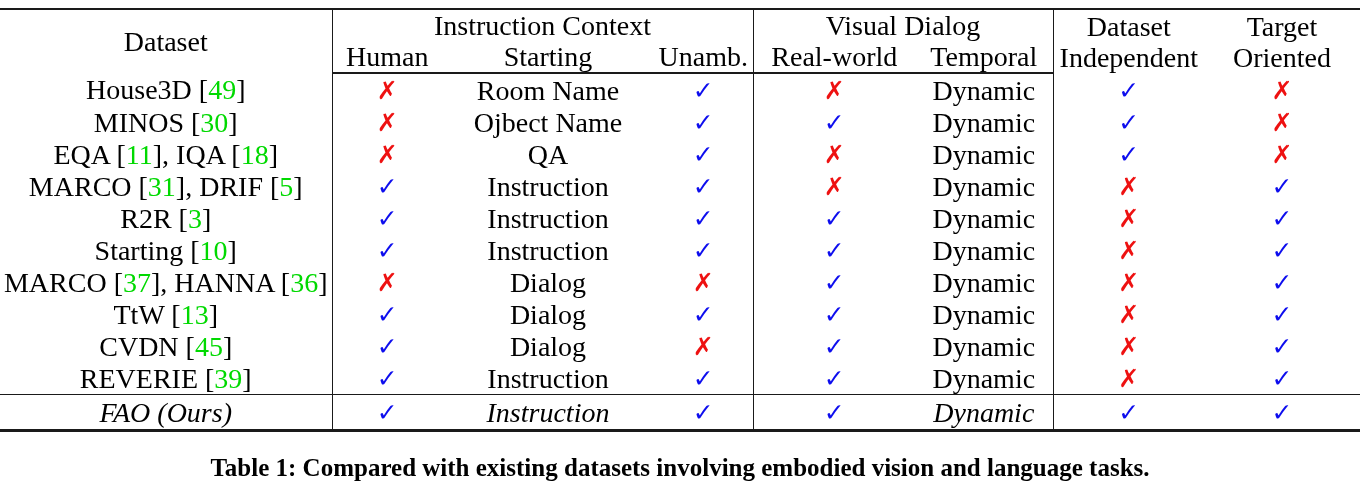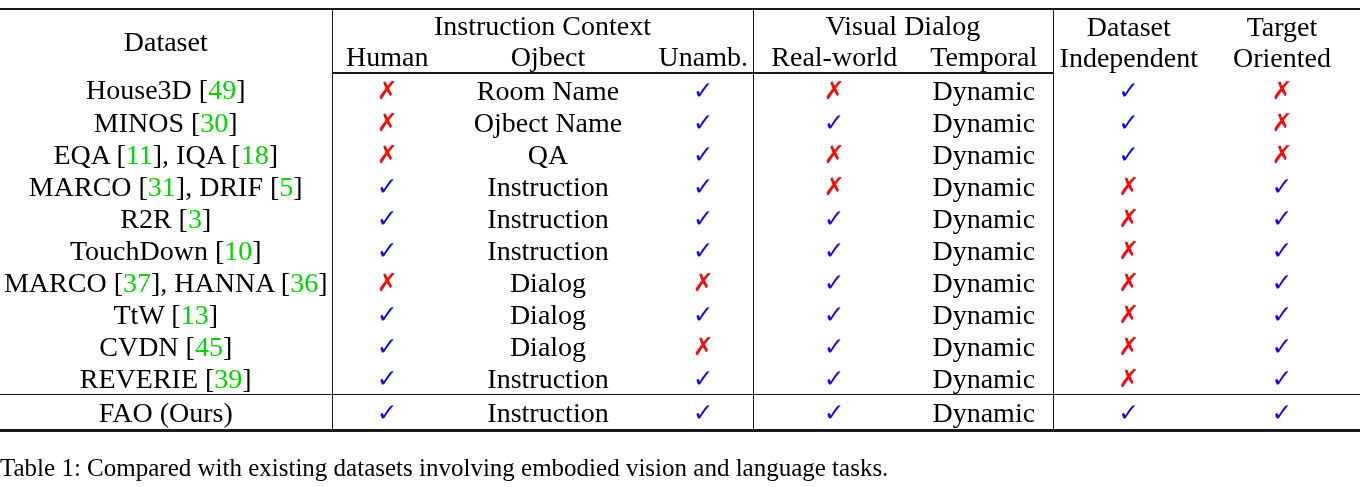--- a/index.html
+++ b/index.html
@@ -24,31 +24,31 @@
   }
   .vr{border-right:1.5px solid var(--rule);}
   thead tr.subhead th, thead th.grp{height:31px;}
   thead tr:last-child th{border-bottom:2.5px solid var(--rule);}
   th.dataset-h{
     text-align:left;padding-left:14px;font-weight:bold;
   }
   td.c-name{text-align:left;padding-left:14px;}
   tbody tr{height:31px;}
   tbody tr.ours{height:36px;}
-  tbody tr.ours td{border-top:1.5px solid var(--rule);}
+  tbody tr.ours td{border-top:1.5px solid var(--rule);font-style:italic;}
   .cite{color:var(--cite);}
   .mark{
     font-family:"DejaVu Sans",sans-serif;
     font-weight:bold;font-size:25px;line-height:31px;display:inline-block;
   }
   .mark.check{color:var(--check);}
   .mark.cross{color:var(--cross);}
   .two-line div{height:31px;line-height:31px;}
   .caption{
-    margin-top:22px;font-size:25px;color:var(--text);
+    margin-top:22px;text-align:center;font-size:25px;color:var(--text);font-weight:bold;
   }
 </style>
 </head>
 <body>
 
 <div class="paper">
   <table class="cmp">
     <colgroup>
       <col style="width:332px">
         <col style="width:110px">
@@ -68,21 +68,21 @@
           <div>Dataset</div>
           <div>Independent</div>
         </th>
         <th rowspan="2" class="two-line">
           <div>Target</div>
           <div>Oriented</div>
         </th>
       </tr>
       <tr class="subhead">
         <th>Human</th>
-        <th>Ojbect</th>
+        <th>Starting</th>
         <th class="vr">Unamb.</th>
         <th>Real-world</th>
         <th class="vr">Temporal</th>
       </tr>
     </thead>
     <tbody>
       <tr>
         <td class="c-name vr"><span>House3D [</span><span class="cite">49</span><span>]</span></td>
         <td><span class="mark cross">✗</span></td>
         <td>Room Name</td>
@@ -126,21 +126,21 @@
         <td class="c-name vr"><span>R2R [</span><span class="cite">3</span><span>]</span></td>
         <td><span class="mark check">✓</span></td>
         <td>Instruction</td>
         <td class="vr"><span class="mark check">✓</span></td>
         <td><span class="mark check">✓</span></td>
         <td class="vr">Dynamic</td>
         <td><span class="mark cross">✗</span></td>
         <td><span class="mark check">✓</span></td>
       </tr>
       <tr>
-        <td class="c-name vr"><span>TouchDown [</span><span class="cite">10</span><span>]</span></td>
+        <td class="c-name vr"><span>Starting [</span><span class="cite">10</span><span>]</span></td>
         <td><span class="mark check">✓</span></td>
         <td>Instruction</td>
         <td class="vr"><span class="mark check">✓</span></td>
         <td><span class="mark check">✓</span></td>
         <td class="vr">Dynamic</td>
         <td><span class="mark cross">✗</span></td>
         <td><span class="mark check">✓</span></td>
       </tr>
       <tr>
         <td class="c-name vr"><span>MARCO [</span><span class="cite">37</span><span>], HANNA [</span><span class="cite">36</span><span>]</span></td>

